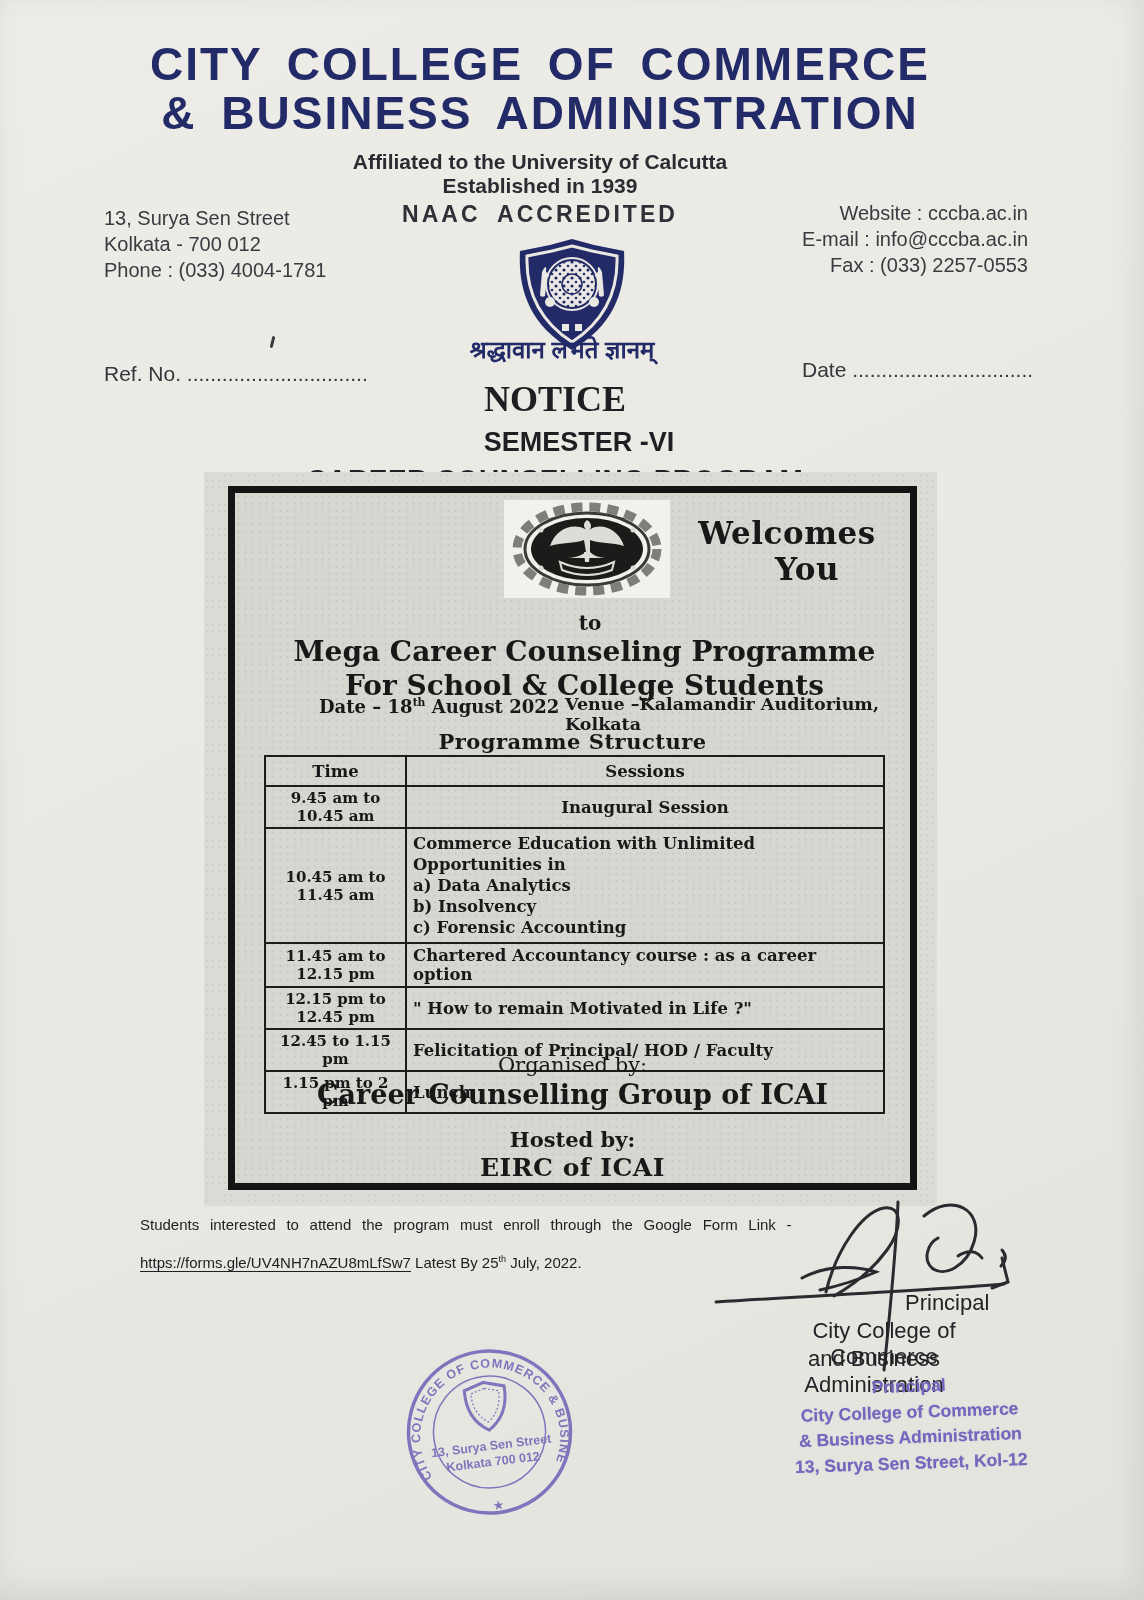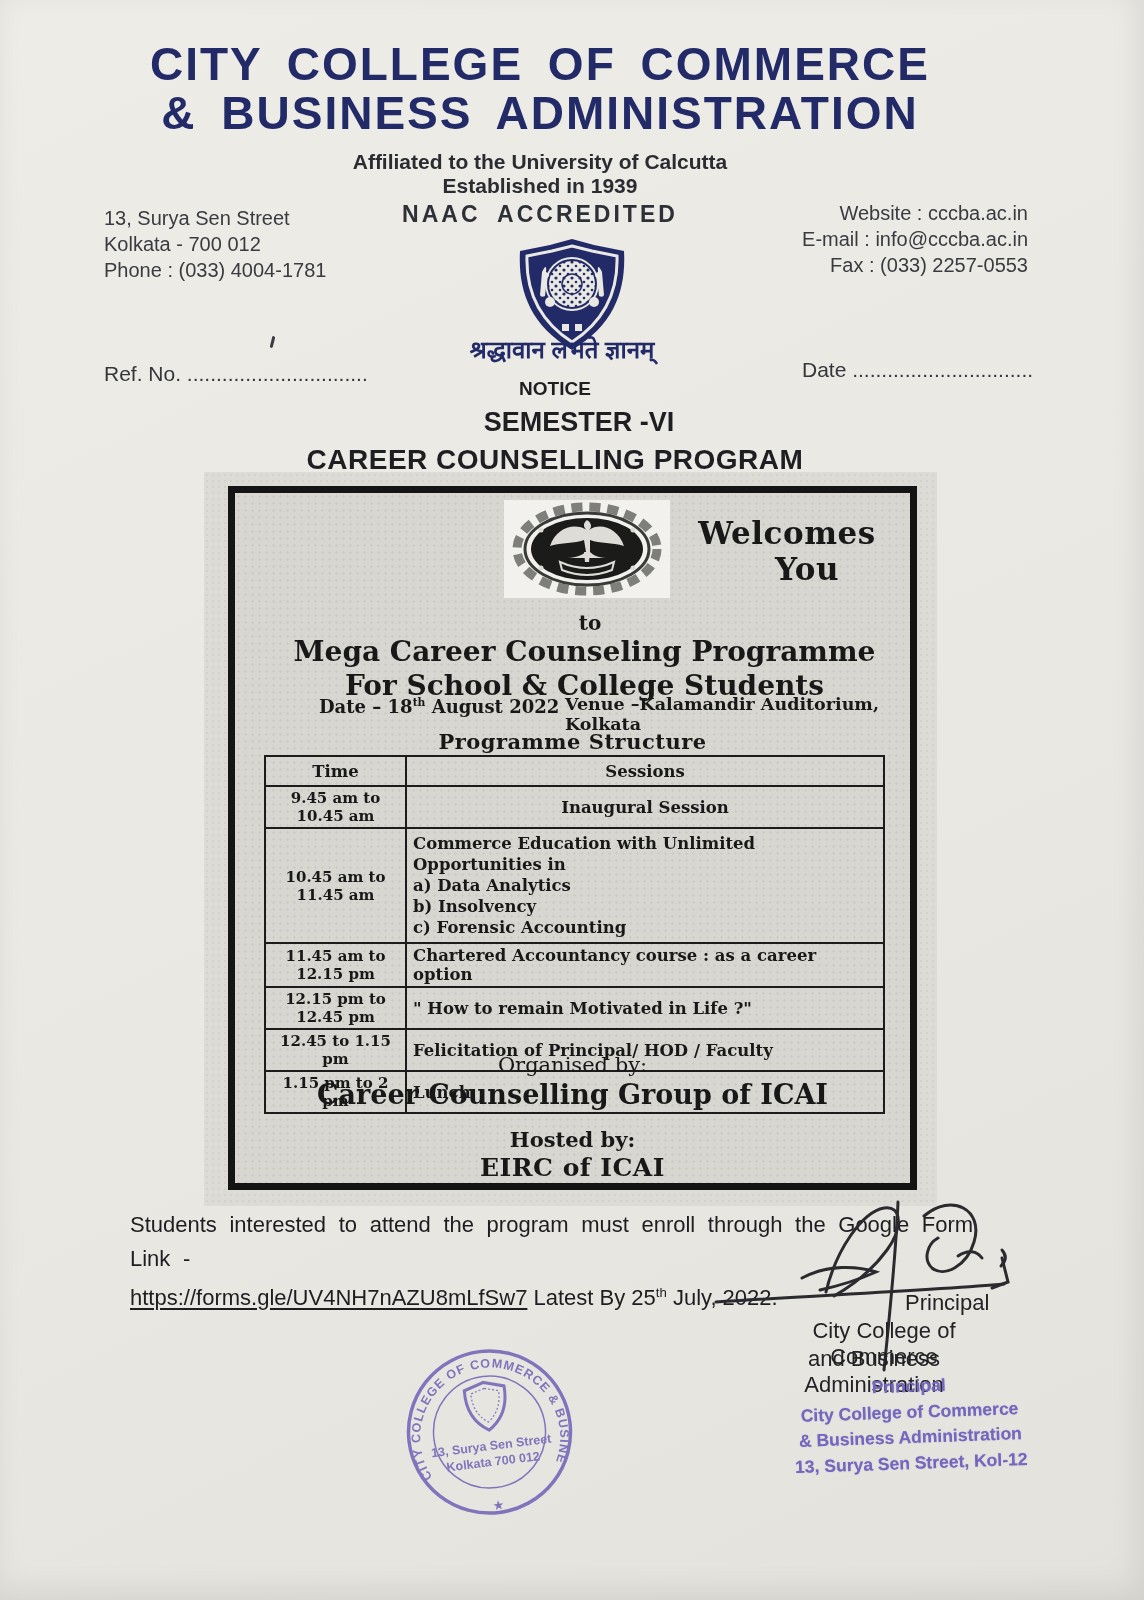--- a/index.html
+++ b/index.html
@@ -19,21 +19,21 @@
   .hdr-est  { font-size:21px; font-weight:bold; color:#2b2c31; }
   .hdr-naac { margin-top:3px; font-size:23px; font-weight:bold; color:#2e3038; letter-spacing:3px; word-spacing:8px; }
   .addr { position:absolute; left:104px; top:205px; font-size:20px; line-height:26px; color:#3a3b41; }
   .contacts { position:absolute; right:116px; top:200px; font-size:20px; line-height:26px; color:#3a3b41; text-align:right; }
   .shield { position:absolute; left:498px; top:236px; }
   .motto { position:absolute; left:0; top:332px; width:1144px; text-align:center; font-size:24px; font-weight:bold; color:#232a68; padding-right:20px; }
   .refno { position:absolute; left:104px; top:362px; font-size:21px; color:#35363c; }
   .dateline { position:absolute; left:786px; top:358px; font-size:21px; color:#35363c;margin-left:16px; }
   .inkmark { position:absolute; left:271px; top:336px; width:3px; height:12px; background:#3c3c40; border-radius:2px; transform:rotate(14deg); }
   .notice-block { position:absolute; left:0; top:378px; width:1144px; padding-right:34px; text-align:center; font-weight:bold; color:#1e1e23; }
-  .notice-l1 { font-size:19px; }
+  .notice-l1 { font-size:36px;font-family:Liberation Serif, serif; }
   .notice-l2 { font-size:27px; margin-top:7px;margin-left:48px; }
   .notice-l3 { font-size:28px; margin-top:6px; letter-spacing:.5px; }
   
   .flyer { position:absolute; left:204px; top:472px; width:733px; height:734px;
            background:#dcdbd6;
            background-image:radial-gradient(#d2d1cc 1px, transparent 1.2px);
            background-size:6px 6px; }
   .flyer-frame { position:absolute; left:24px; top:14px; right:20px; bottom:16px;
            border:7px solid #141414; background:#d7d6d1;
            background-image:radial-gradient(#cccbc6 1px, transparent 1.2px);
@@ -55,21 +55,21 @@
   .ptable td.sess { font-size:16.5px; text-align:left; }
   .ptable td.sess.center { text-align:center; }
   .ptable td.sess.multiline { white-space:pre-line; line-height:21px; padding-top:4px; padding-bottom:4px; }
   .rh0 { height:30px;margin-top:36px; } .rh1 { height:30px; } .rh2 { height:105px; } .rh3 { height:40px; }
   .rh4 { height:41px; } .rh5 { height:34px; } .rh6 { height:29px; } .rh7 { height:32px; }
   .fl-orglabel { position:absolute; left:0; top:560px; width:100%; text-align:center; font-size:21px; font-weight:normal; }
   .fl-orgname  { position:absolute; left:0; top:586px; width:100%; text-align:center; font-size:27px; font-weight:bold; }
   .fl-hostlabel{ position:absolute; left:0; top:634px; width:100%; text-align:center; font-size:21px; font-weight:bold; }
   .fl-hostname { position:absolute; left:0; top:660px; width:100%; text-align:center; font-size:25px; font-weight:bold; letter-spacing:.5px; }
   
-  .enroll { position:absolute; left:130px; top:1208px; width:882px; font-size:22px; color:#1d1d22; line-height:34px; }
+  .enroll { position:absolute; left:140px; top:1208px; width:882px; font-size:15px; color:#1d1d22; line-height:34px; }
   .enroll .l1 { word-spacing:6.5px; }
   .enroll a { color:#1d1d22; text-decoration:underline; text-underline-offset:3px; }
   sup { font-size:60%; vertical-align:super; }
   .sig-svg { position:absolute; left:706px; top:1192px; }
   .sig-principal { position:absolute; left:905px; top:1290px; font-size:22px; color:#232327; }
   .sig-org1 { position:absolute; left:758px; top:1318px; width:252px; text-align:center; font-size:22px; color:#232327; }
   .sig-org2 { position:absolute; left:738px; top:1346px; width:272px; text-align:center; font-size:22px; color:#232327; }
   .pstamp { position:absolute; left:770px; top:1374px; width:280px; text-align:center;
             font-size:17.5px; font-weight:bold; line-height:25.5px; color:#7467bd;
             transform:rotate(-2deg); text-shadow:0 0 1px rgba(116,103,189,.55); }

